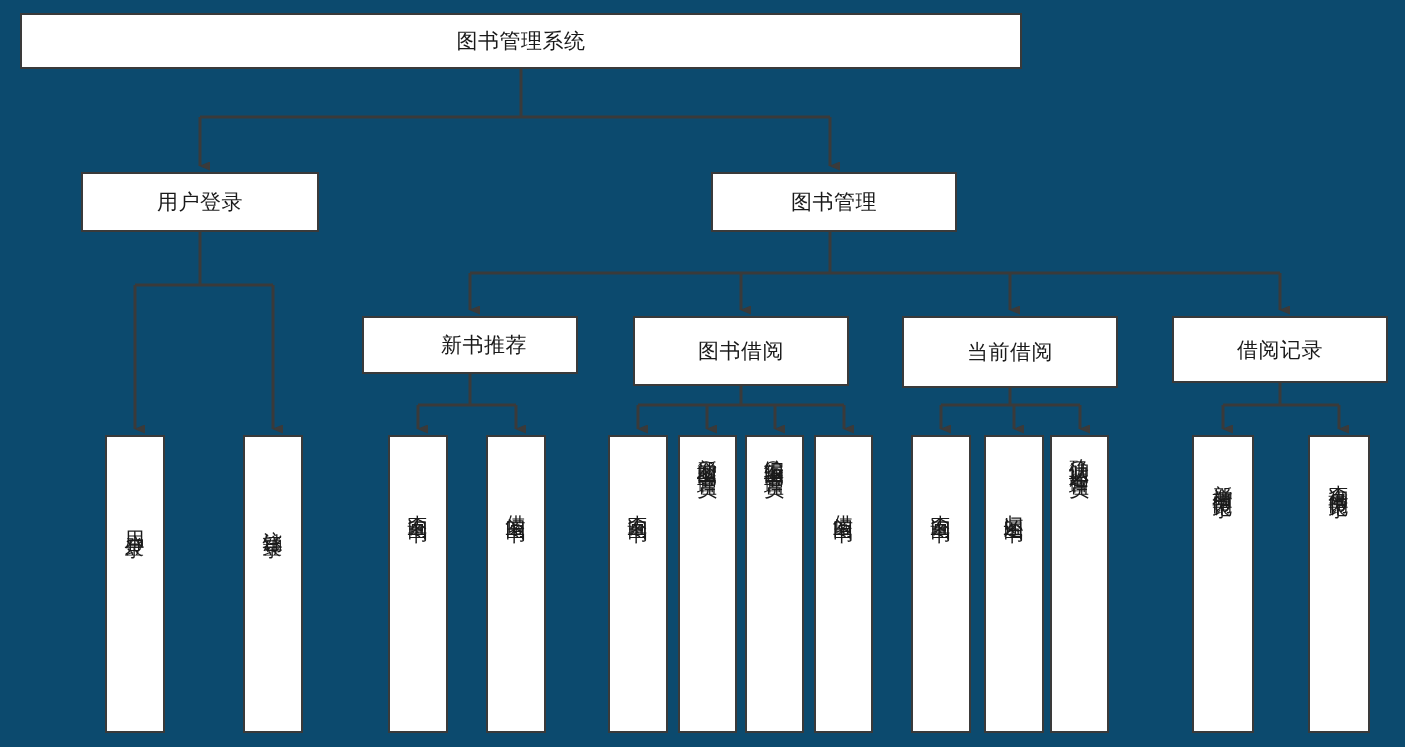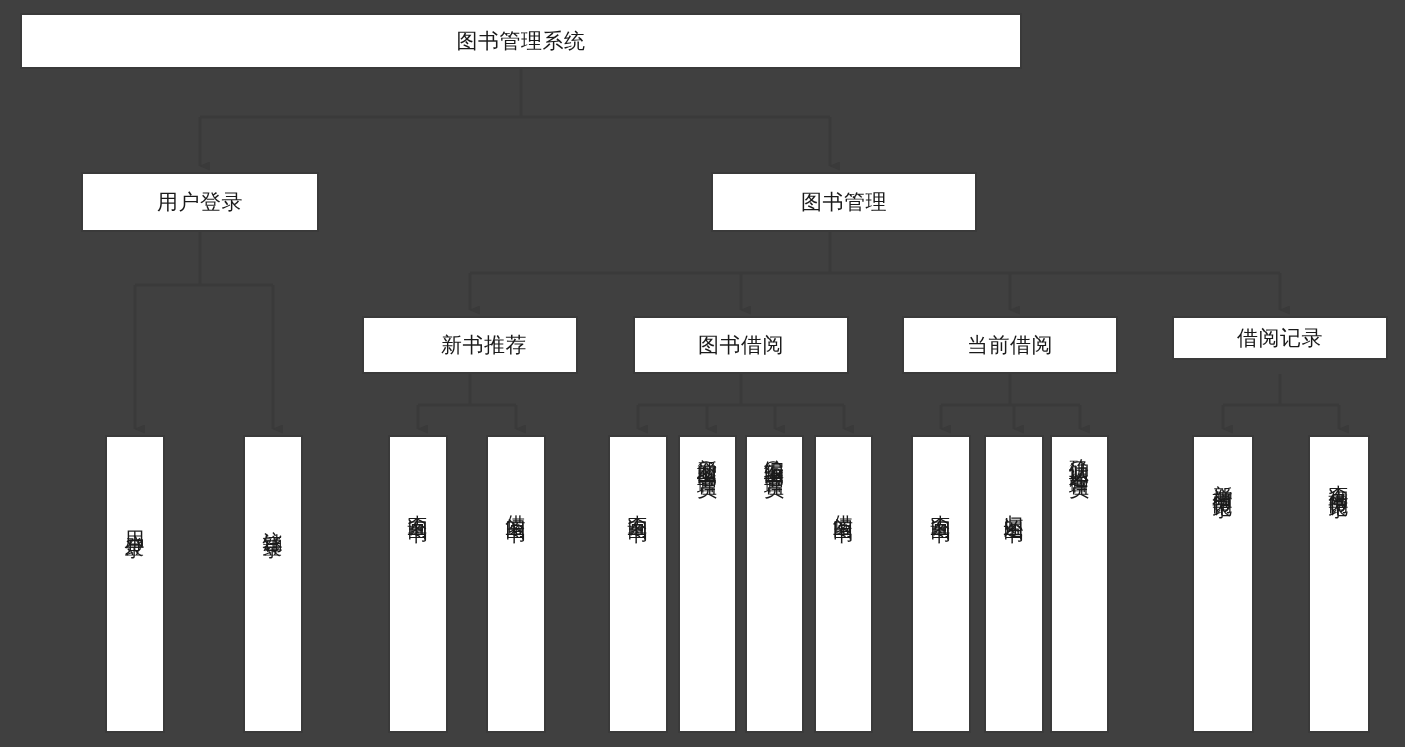--- a/index.html
+++ b/index.html
@@ -11,21 +11,21 @@
     width: 1405px;
     height: 747px;
     font-family: "Liberation Sans", "DejaVu Sans", sans-serif;
     overflow: hidden;
     position: relative;
   }
   #diagram-root {
     position: relative;
     width: 1405px;
     height: 747px;
-    background: #404040;
+    background: #0c4a6e;
   }
   svg#edges {
     position: absolute;
     left: 0;
     top: 0;
     width: 1405px;
     height: 747px;
     pointer-events: none;
   }
   .node {
@@ -126,37 +126,37 @@
   </svg>
 
   <div class="node h-node" style="left:20px; top:13px; width:1002px; height:56px;">
     <span class="h-label">图书管理系统</span>
   </div>
 
   <div class="node h-node" style="left:81px; top:172px; width:238px; height:60px;">
     <span class="h-label">用户登录</span>
   </div>
 
-  <div class="node h-node" style="left:711px; top:172px; width:266px; height:60px;">
+  <div class="node h-node" style="left:711px; top:172px; width:246px; height:60px;">
     <span class="h-label">图书管理</span>
   </div>
 
   <div class="node h-node" style="left:362px; top:316px; width:216px; height:58px;padding-left:28px;">
     <span class="h-label">新书推荐</span>
   </div>
 
-  <div class="node h-node" style="left:633px; top:316px; width:216px; height:58px;">
+  <div class="node h-node" style="left:633px; top:316px; width:216px; height:70px;">
     <span class="h-label">图书借阅</span>
   </div>
 
-  <div class="node h-node" style="left:902px; top:316px; width:216px; height:58px;">
+  <div class="node h-node" style="left:902px; top:316px; width:216px; height:72px;">
     <span class="h-label">当前借阅</span>
   </div>
 
-  <div class="node h-node" style="left:1172px; top:316px; width:216px; height:44px;">
+  <div class="node h-node" style="left:1172px; top:316px; width:216px; height:67px;">
     <span class="h-label">借阅记录</span>
   </div>
 
   <div class="node v-node" style="left:105px; top:435px; width:60px; height:298px; padding-top:78px;">
     <span class="v-label">用户登录</span>
   </div>
 
   <div class="node v-node" style="left:243px; top:435px; width:60px; height:298px; padding-top:78px;">
     <span class="v-label">注销登录</span>
   </div>

